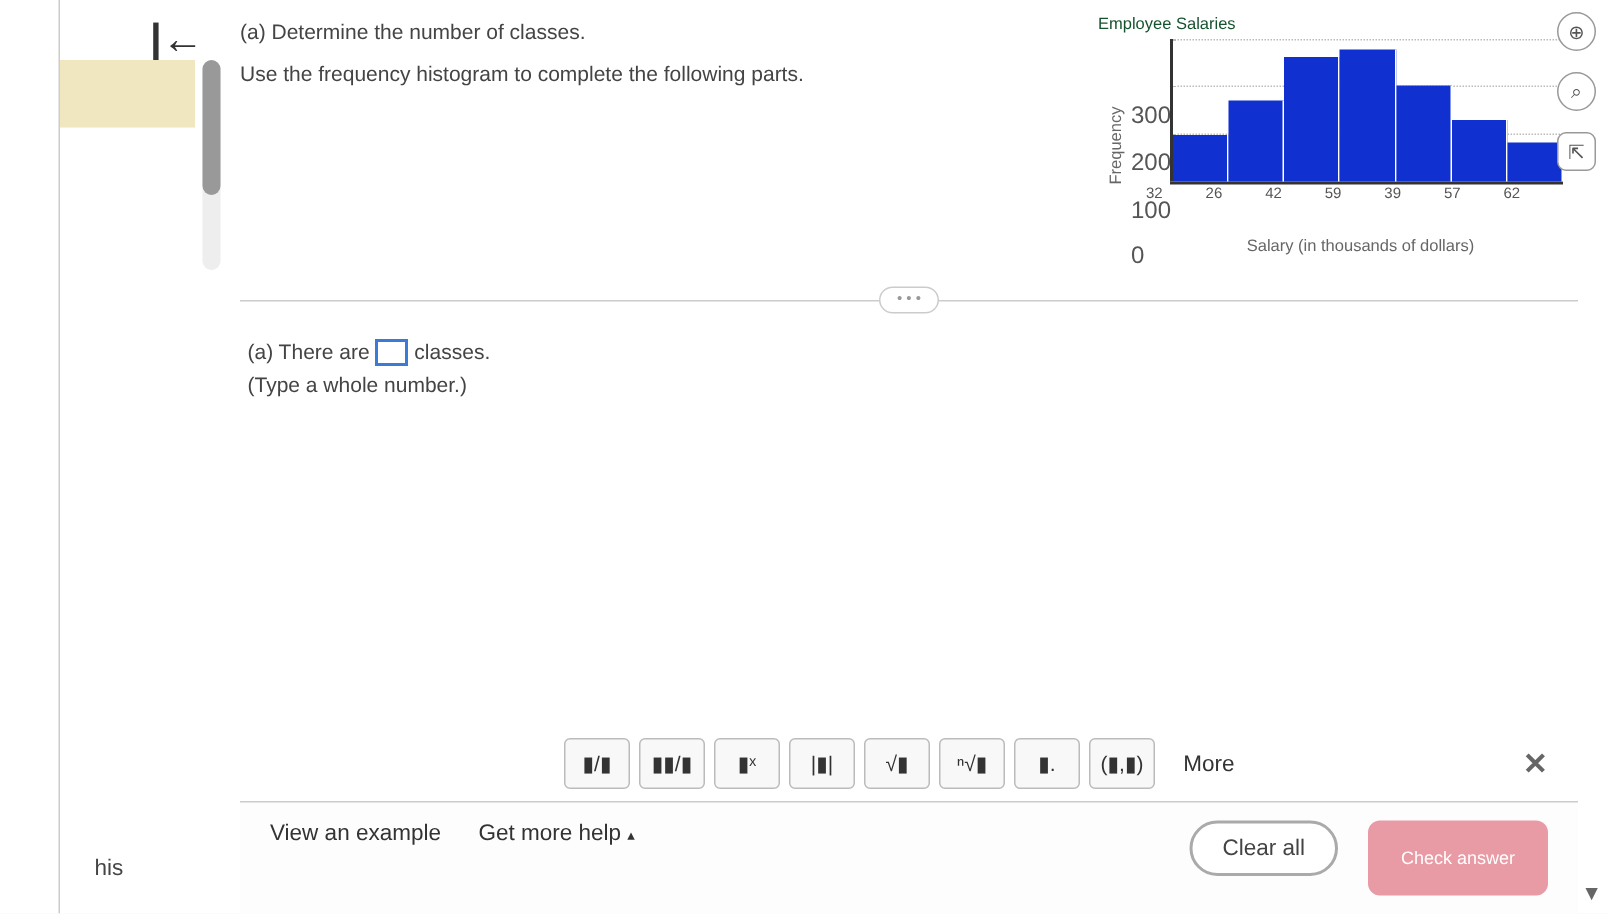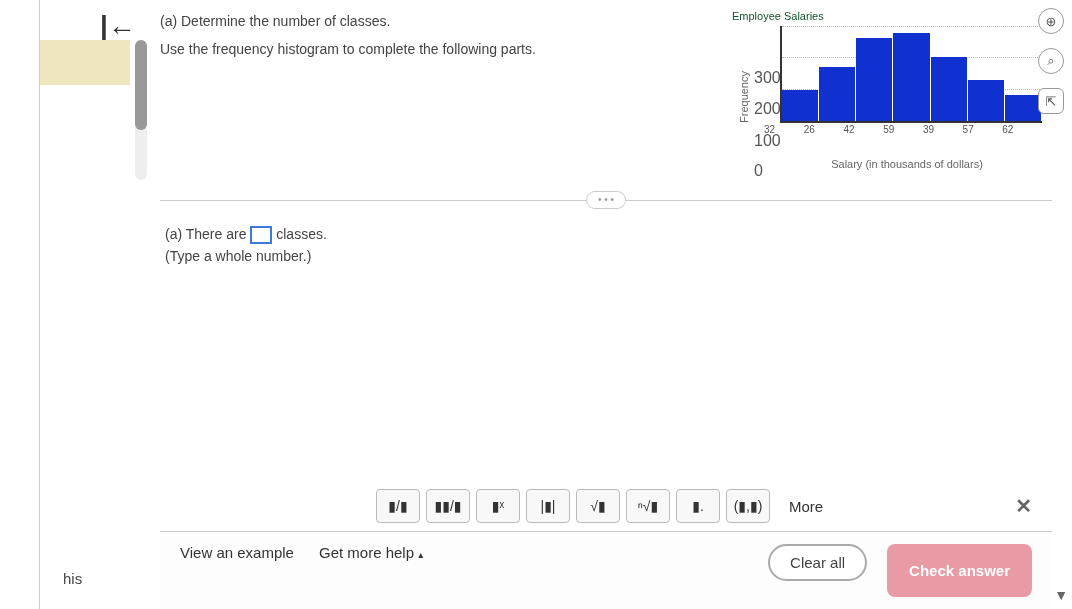--- a/index.html
+++ b/index.html
@@ -39,21 +39,21 @@
 .math-toolbar { display: flex; gap: 6px; align-items: center; padding: 8px 0; justify-content: center; position: relative; }
 .math-btn { width: 44px; height: 34px; border: 1px solid #bbb; border-radius: 4px; background: #f8f8f8; display: flex; align-items: center; justify-content: center; font-size: 14px; color: #333; cursor: pointer; }
 .math-btn.more { width: 60px; border: none; background: none; font-size: 15px; }
 .close-x { position: absolute; right: 20px; font-size: 20px; color: #666; font-weight: bold; cursor: pointer; }
 .bottom-bar { display: flex; align-items: flex-start; padding: 12px 20px; border-top: 1px solid #ccc; background: #fdfdfd; }
 .left-label { position: absolute; left: 19px; bottom: 22px; font-size: 15px; color: #444; margin-left: 44px; }
 .link { color: #333; font-size: 15px; margin-right: 25px; cursor: pointer; }
 .link .caret { font-size: 10px; }
 .bottom-bar .gap { flex: 1; }
 .pill-btn { padding: 8px 20px; border: 2px solid #aaa; border-radius: 22px; background: #fff; font-size: 15px; color: #444; cursor: pointer; margin-right: 20px; }
-.check-btn { padding: 18px 22px; border: none; border-radius: 8px; background: #e89aa5; color: #fff; font-size: 15px; font-weight: bold; cursor: pointer; }
+.check-btn { padding: 18px 22px; border: none; border-radius: 8px; background: #e89aa5; color: #fff; font-size: 12px; font-weight: normal; cursor: pointer; }
 .scroll-down { position: absolute; right: 4px; bottom: 6px; font-size: 14px; color: #666; }
 </style>
 </head>
 <body>
 
 <div class="container">
   <div class="left-margin"></div>
   <div class="scroll-area">
     <div class="back-btn">|←</div>
     <div class="highlight"></div>

